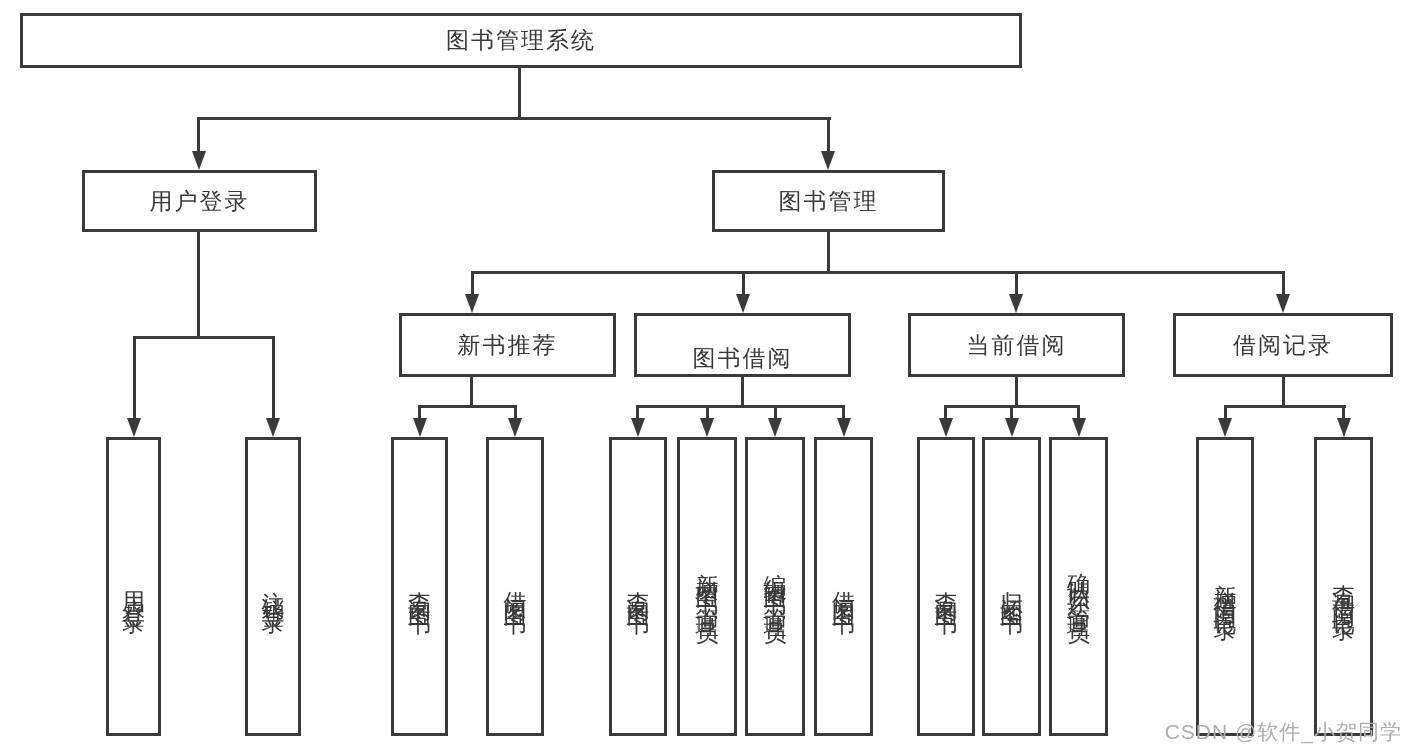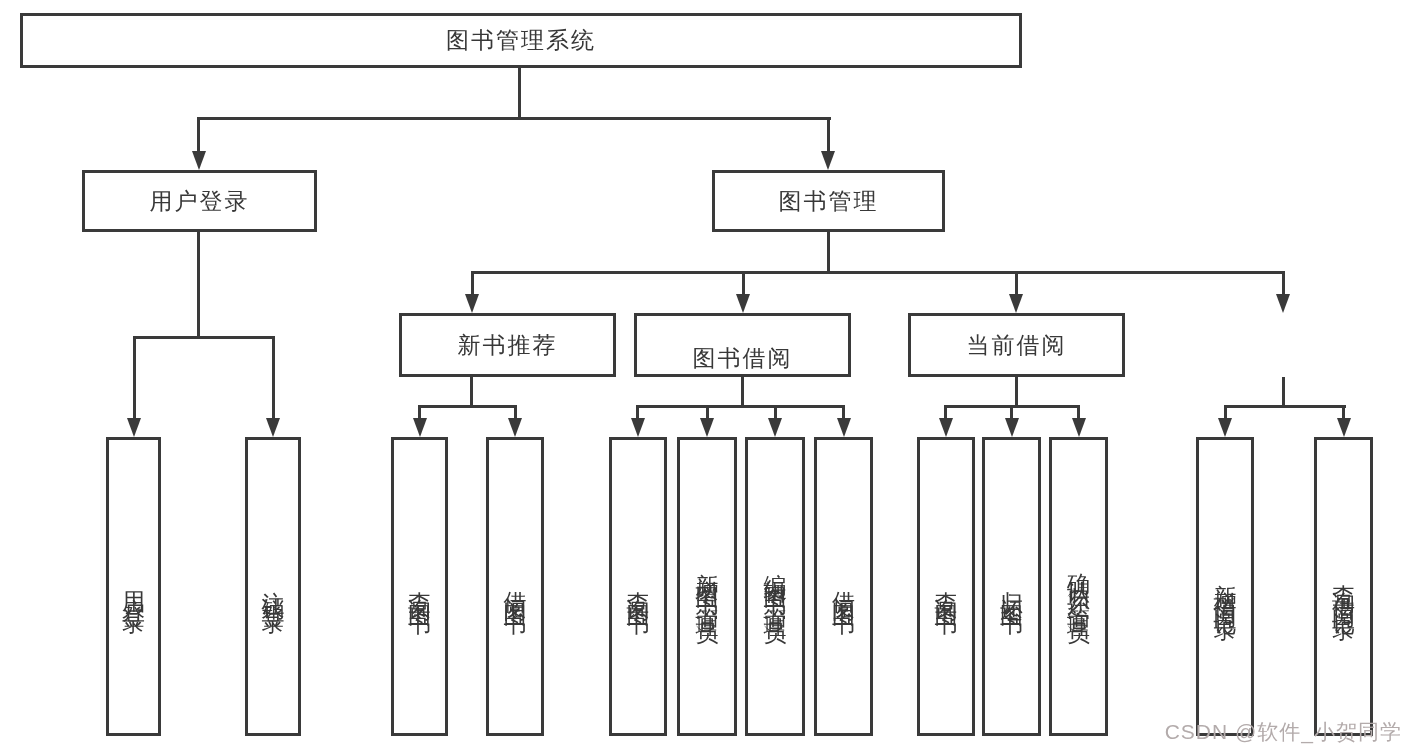--- a/index.html
+++ b/index.html
@@ -134,20 +134,23 @@
 
   <div class="box" style="left:363px; top:313px; width:217px; height:64px;margin-left:36px;">
     <span>新书推荐</span>
   </div>
   <div class="box" style="left:634px; top:313px; width:217px; height:64px;align-items:flex-end;">
     <span>图书借阅</span>
   </div>
   <div class="box" style="left:908px; top:313px; width:217px; height:64px;align-items:center;">
     <span>当前借阅</span>
   </div>
+  <div class="box" style="left:1173px; top:313px; width:220px; height:64px;">
+    <span>借阅记录</span>
+  </div>
 
   <div class="box leaf" style="left:106px; top:437px; width:55px; height:299px;">
     <span class="vtext">用户登录</span>
   </div>
   <div class="box leaf" style="left:245px; top:437px; width:56px; height:299px;">
     <span class="vtext">注销登录</span>
   </div>
 
   <div class="box leaf" style="left:391px; top:437px; width:57px; height:299px;">
     <span class="vtext">查询图书</span>

